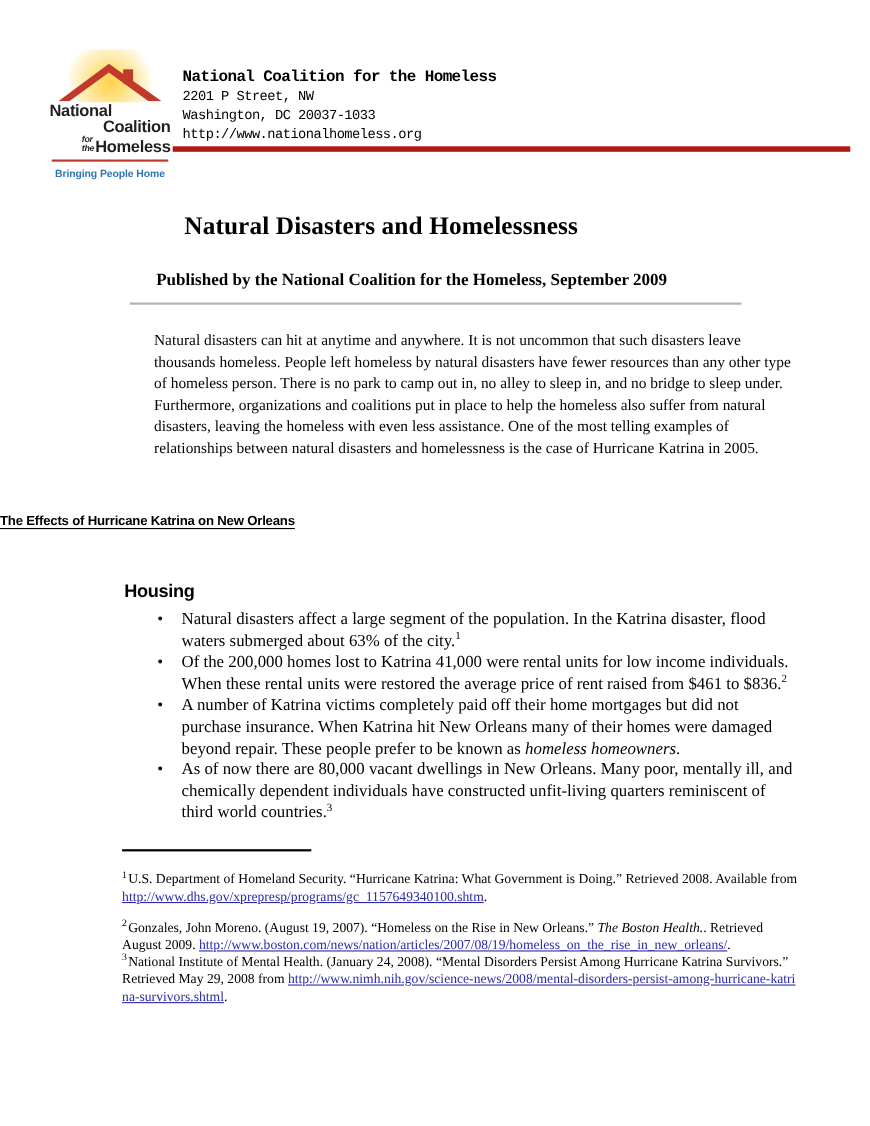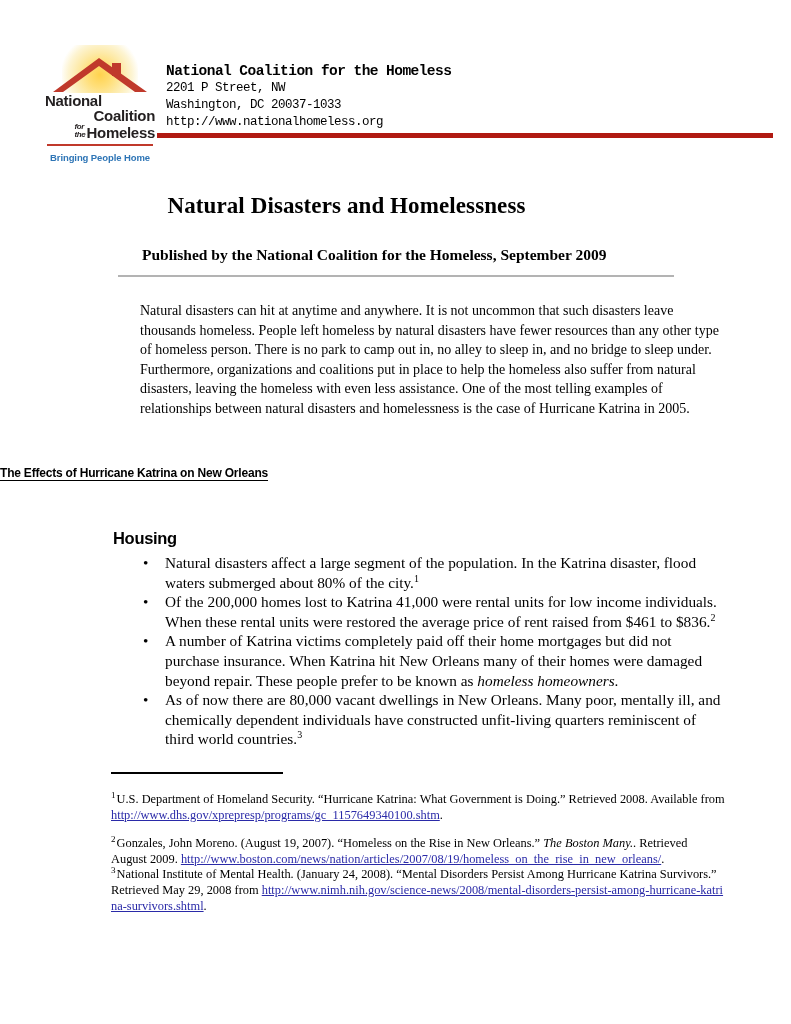--- a/index.html
+++ b/index.html
@@ -346,21 +346,21 @@
 
   <div class="intro">Natural disasters can hit at anytime and anywhere. It is not uncommon that such disasters leave thousands homeless. People left homeless by natural disasters have fewer resources than any other type of homeless person. There is no park to camp out in, no alley to sleep in, and no bridge to sleep under. Furthermore, organizations and coalitions put in place to help the homeless also suffer from natural disasters, leaving the homeless with even less assistance. One of the most telling examples of relationships between natural disasters and homelessness is the case of Hurricane Katrina in 2005.</div>
 
   <div class="section-heading"><span>The Effects of Hurricane Katrina on New Orleans</span></div>
 
   <div class="sub-heading">Housing</div>
 
   <ul class="bullets">
     <li>
       <span class="dot">•</span>
-      <span class="txt"><span>Natural disasters affect a large segment of the population. In the Katrina disaster, flood waters submerged about 80% of the city.</span><sup class="fn">1</sup></span>
+      <span class="txt"><span>Natural disasters affect a large segment of the population. In the Katrina disaster, flood waters submerged about 63% of the city.</span><sup class="fn">1</sup></span>
     </li>
     <li>
       <span class="dot">•</span>
       <span class="txt"><span>Of the 200,000 homes lost to Katrina 41,000 were rental units for low income individuals. When these rental units were restored the average price of rent raised from $461 to $836.</span><sup class="fn">2</sup></span>
     </li>
     <li>
       <span class="dot">•</span>
       <span class="txt"><span>A number of Katrina victims completely paid off their home mortgages but did not purchase insurance. When Katrina hit New Orleans many of their homes were damaged beyond repair. These people prefer to be known as </span><em>homeless homeowners</em><span>.</span></span>
     </li>
     <li>
@@ -372,21 +372,21 @@
   <div class="fn-rule"></div>
 
   <div class="footnotes">
     <div class="fn-item">
       <sup class="fn-num">1</sup><span>U.S. Department of Homeland Security. “Hurricane Katrina: What Government is Doing.” Retrieved 2008. Available from </span><a class="url" href="#">http://www.dhs.gov/xprepresp/programs/gc_1157649340100.shtm</a><span>.</span>
     </div>
 
     <div class="fn-gap"></div>
 
     <div class="fn-item">
-      <sup class="fn-num">2</sup><span>Gonzales, John Moreno. (August 19, 2007). “Homeless on the Rise in New Orleans.” </span><em>The Boston Many.</em><span>. Retrieved August 2009. </span><a class="url-spaced" href="#">http://www.boston.com/news/nation/articles/2007/08/19/homeless_on_the_rise_in_new_orleans/</a><span>.</span>
+      <sup class="fn-num">2</sup><span>Gonzales, John Moreno. (August 19, 2007). “Homeless on the Rise in New Orleans.” </span><em>The Boston Health.</em><span>. Retrieved August 2009. </span><a class="url-spaced" href="#">http://www.boston.com/news/nation/articles/2007/08/19/homeless_on_the_rise_in_new_orleans/</a><span>.</span>
     </div>
 
     <div class="fn-item">
       <sup class="fn-num">3</sup><span>National Institute of Mental Health. (January 24, 2008). “Mental Disorders Persist Among Hurricane Katrina Survivors.” Retrieved May 29, 2008 from </span><a class="url" href="#">http://www.nimh.nih.gov/science-news/2008/mental-disorders-persist-among-hurricane-katrina-survivors.shtml</a><span>.</span>
     </div>
   </div>
 
 </div>
 
 </body></html>

